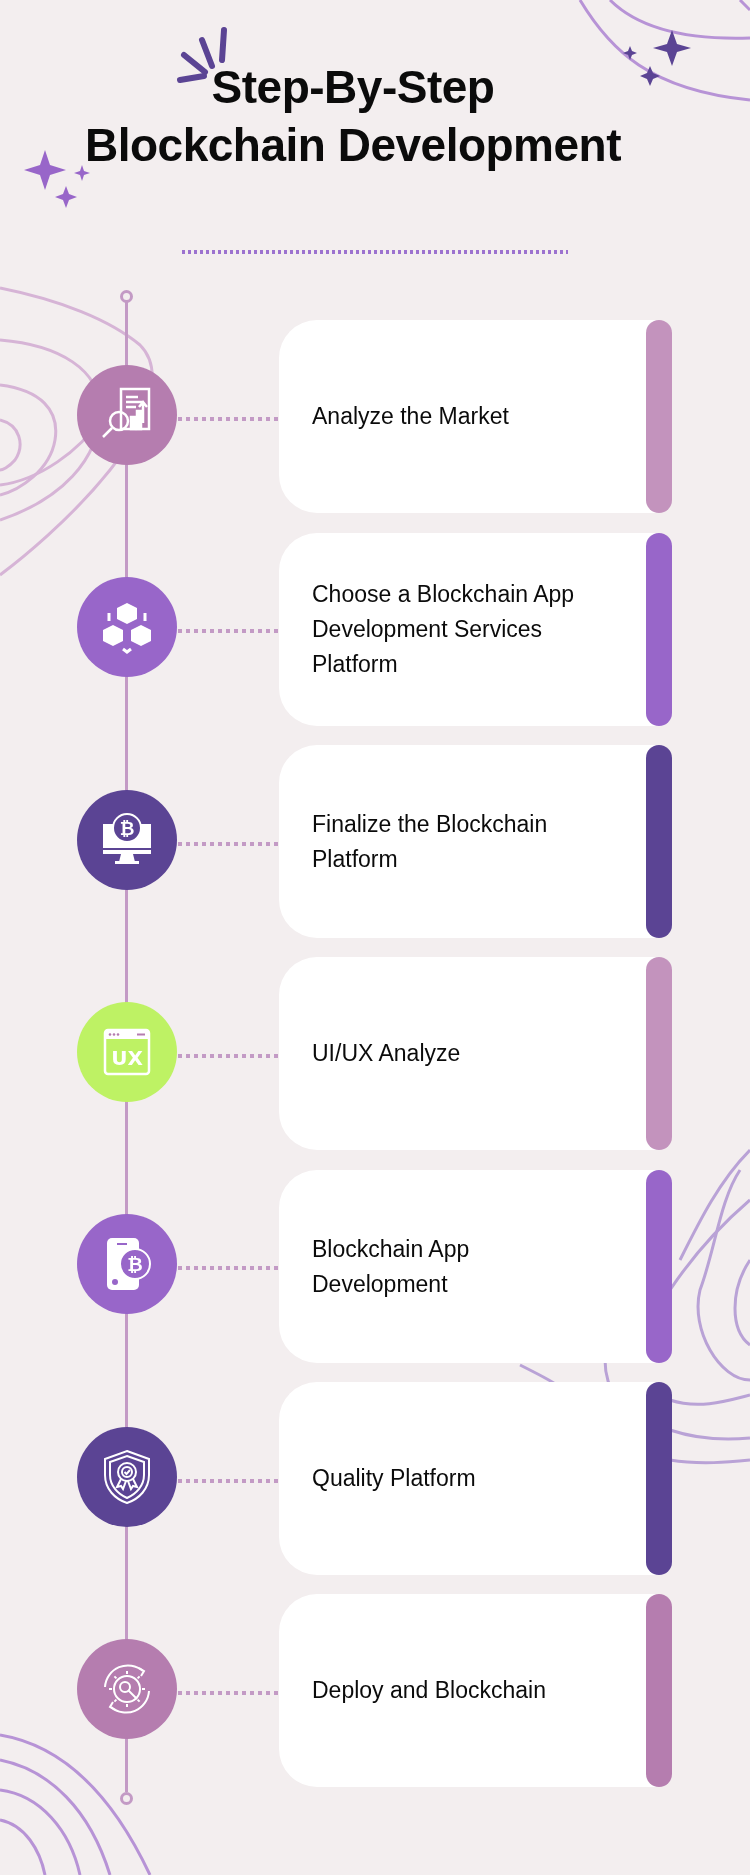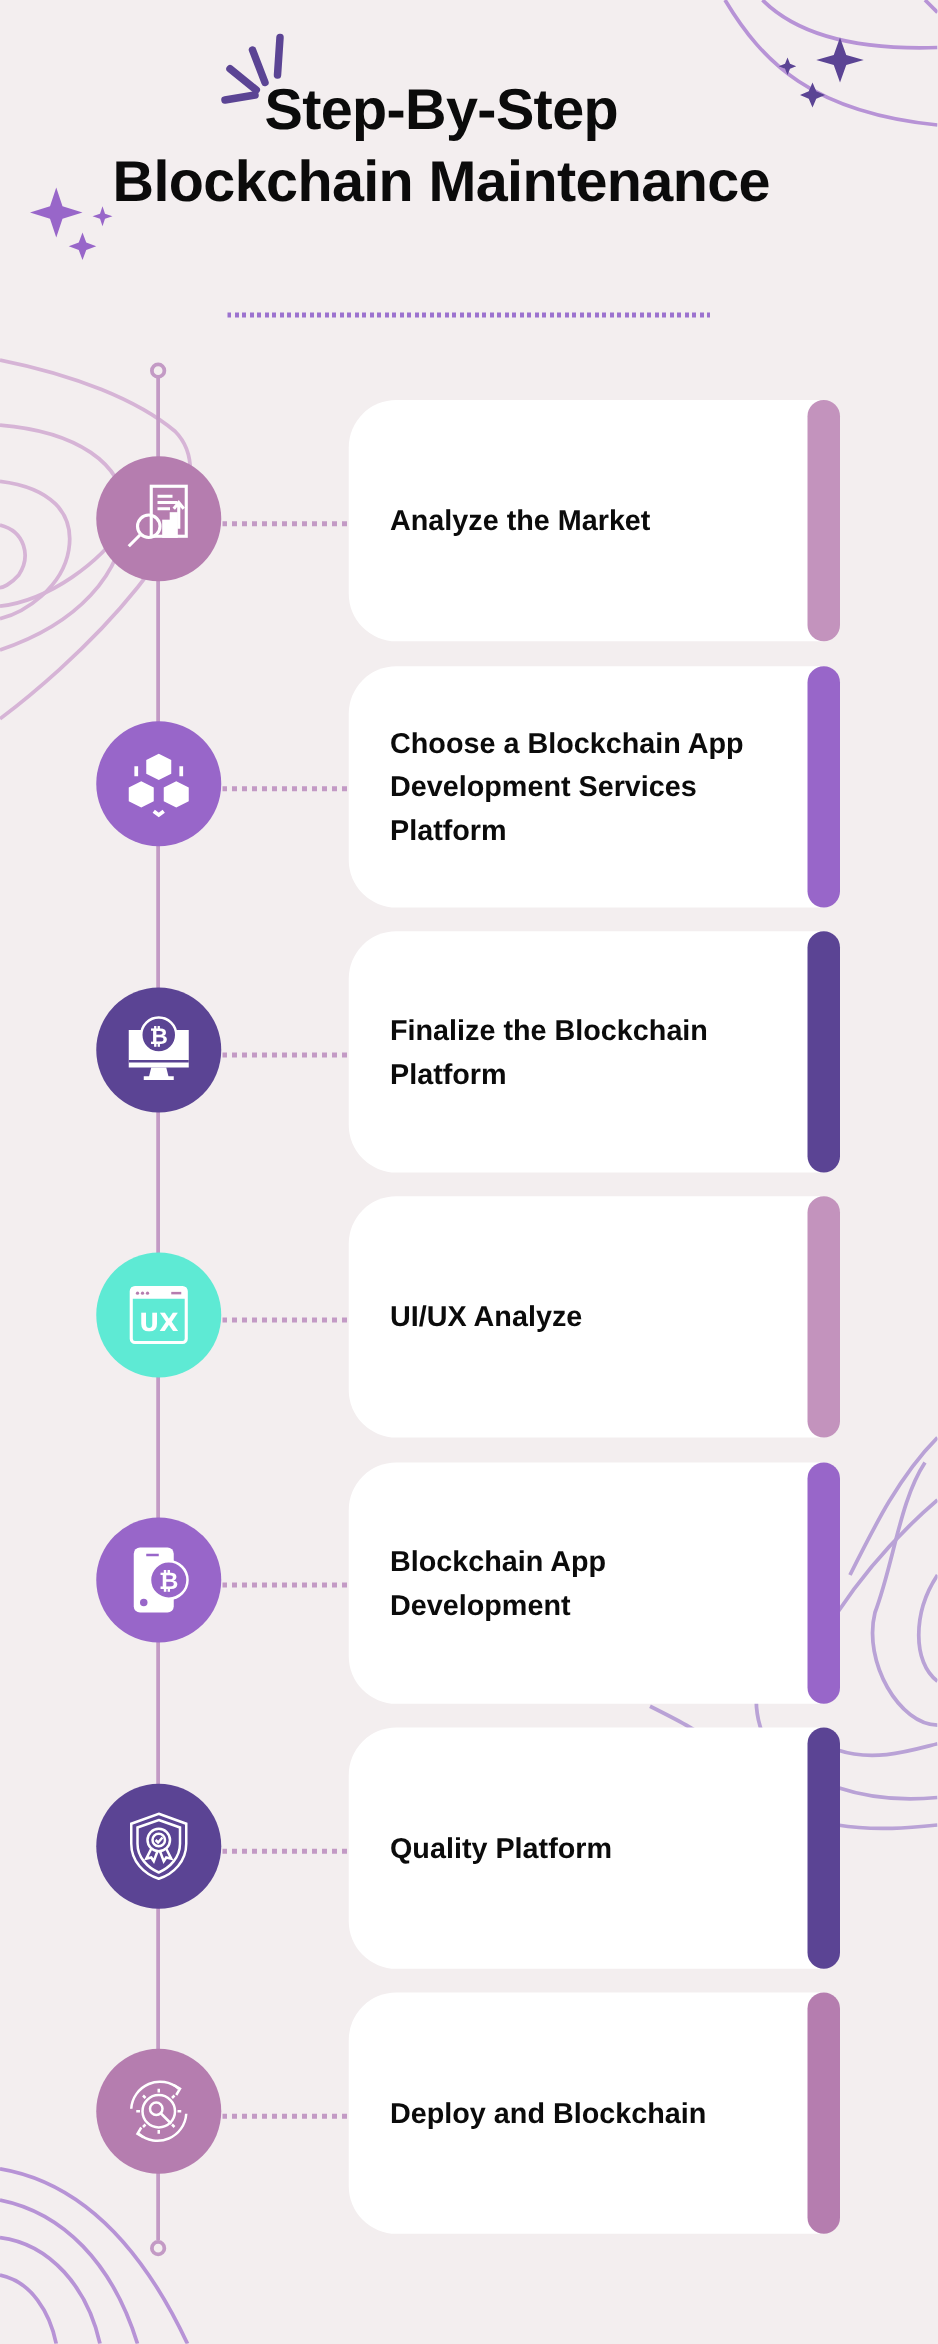--- a/index.html
+++ b/index.html
@@ -38,21 +38,21 @@
     position: absolute; left: 178px; width: 100px; height: 4px;
     background-image: repeating-linear-gradient(90deg, #c39ac5 0 4px, transparent 4px 8px);
   }
   .card {
     position: absolute; left: 279px; width: 380px; height: 193px;
     background: #ffffff; border-radius: 38px 0 0 38px;
     display: flex; align-items: center;
     padding-left: 33px; padding-right: 60px;
   }
   .card-label {
-    font-weight: 700; font-size: 23px; line-height: 35px; color: #0b0b0b;
+    font-weight: 400; font-size: 23px; line-height: 35px; color: #0b0b0b;
   }
   .accent-bar {
     position: absolute; left: 646px; width: 26px; height: 193px; border-radius: 13px;
   }
 </style>
 </head>
 <body>
 
 <svg class="deco" viewBox="0 0 750 1875">
 
@@ -104,21 +104,21 @@
   <g fill="none" stroke="#5b4494" stroke-width="6" stroke-linecap="round">
     <path d="M224 30 L222 60"></path>
     <path d="M202 40 L212 66"></path>
     <path d="M184 55 L205 72"></path>
     <path d="M180 80 L204 76"></path>
   </g>
 </svg>
 
 <div class="title">
   <div>Step-By-Step</div>
-  <div>Blockchain Maintenance</div>
+  <div>Blockchain Development</div>
 </div>
 <div class="title-underline"></div>
 
 <div class="timeline-line"></div>
 <div class="timeline-end" style="top:290px"></div>
 <div class="timeline-end" style="top:1792px"></div>
 
 <div class="step-circle" style="top:365px;background:#b57daf">
   <svg viewBox="0 0 64 64" fill="none" stroke="#fff" stroke-width="2.5">
     <rect x="26" y="6" width="28" height="40"></rect>
@@ -159,21 +159,21 @@
     <circle cx="32" cy="20" r="14" fill="#5b4494" stroke="#fff" stroke-width="2"></circle>
     <text x="32" y="27" text-anchor="middle" font-size="18" font-weight="700" fill="#fff" font-family="DejaVu Sans, sans-serif">₿</text>
   </svg>
 </div>
 <div class="connector" style="top:842px"></div>
 <div class="card" style="top:745px">
   <span class="card-label">Finalize the Blockchain Platform</span>
 </div>
 <div class="accent-bar" style="top:745px;background:#5b4494"></div>
 
-<div class="step-circle" style="top:1002px;background:#5eead4">
+<div class="step-circle" style="top:1002px;background:#bef264">
   <svg viewBox="0 0 64 64">
     <rect x="10" y="10" width="44" height="44" rx="3" fill="none" stroke="#fff" stroke-width="2.5"></rect>
     <rect x="10" y="10" width="44" height="9" fill="#fff"></rect>
     <circle cx="15" cy="14.5" r="1.3" fill="#b57daf"></circle>
     <circle cx="19" cy="14.5" r="1.3" fill="#b57daf"></circle>
     <circle cx="23" cy="14.5" r="1.3" fill="#b57daf"></circle>
     <rect x="42" y="13.5" width="8" height="2" fill="#b57daf"></rect>
     <text x="32" y="45" text-anchor="middle" font-size="20" font-weight="700" fill="#fff" font-family="DejaVu Sans, sans-serif">UX</text>
   </svg>
 </div>

